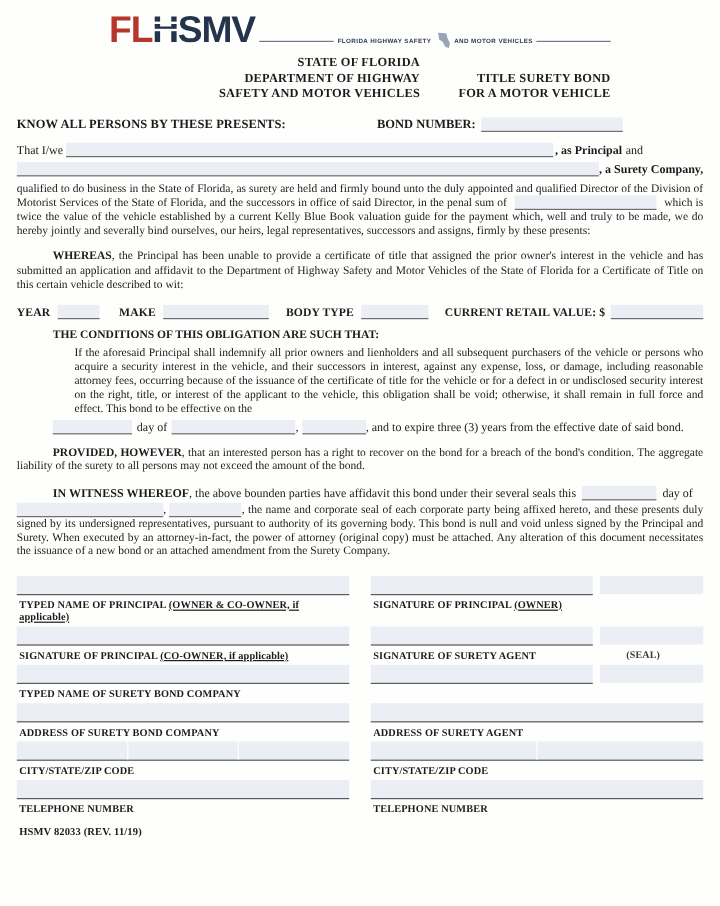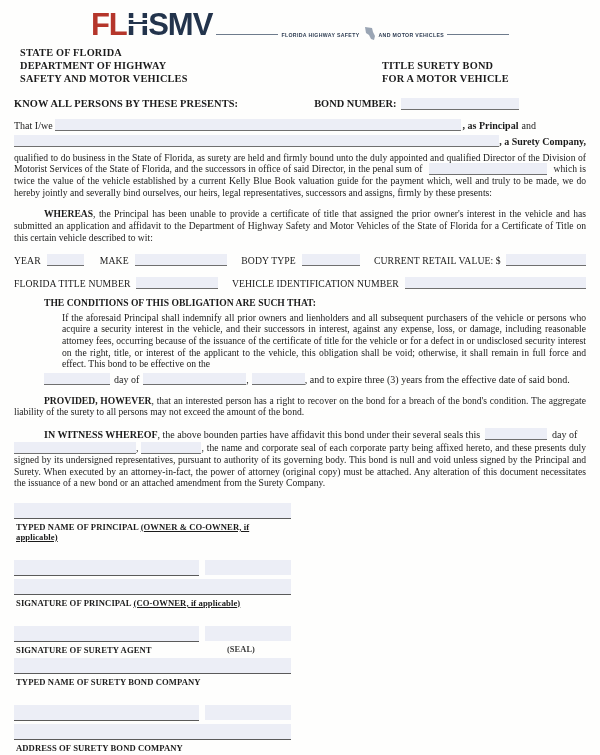--- a/index.html
+++ b/index.html
@@ -80,20 +80,21 @@
     width: 13px;
     height: 9px;
     position: relative;
   }
   .fl-shape svg { position: absolute; top: -3px; left: 0; }
 
   
   .header-row {
     display: flex;
     margin-top: 6px;
+    text-align: right;
   }
   .hdr-left, .hdr-right {
     font-family: "Liberation Serif", serif;
     font-weight: bold;
     font-size: 10.3px;
     line-height: 13.2px;
     letter-spacing: 0.2px;
   }
   .hdr-left { width: 330px; padding-left: 6px;}
   .hdr-right { padding-top: 13px; padding-left: 32px;}
@@ -102,21 +103,21 @@
   .body-wrap { margin-top: 12px; }
   .ln {
     font-size: 9.6px;
     line-height: 11.6px;
     text-align: justify;
   }
   .b { font-weight: bold; }
 
   .kap-row {
     display: flex;
-    align-items: center;
+    align-items: flex-end;
     margin-top: 2px;
   }
   .kap-title {
     font-weight: bold;
     font-size: 10.4px;
     letter-spacing: 0.1px;
   }
   .bond-lbl {
     font-weight: bold;
     font-size: 10.4px;
@@ -138,36 +139,35 @@
     font-size: 10px;
     margin-top: 7px;
   }
   .row-line .txt { white-space: nowrap; }
 
   
   .veh-row {
     display: flex;
     align-items: flex-end;
     font-size: 9.7px;
-    font-weight: normal;
+    font-weight: bold;
     letter-spacing: 0.1px;
     margin-top: 11px;
   }
   .veh-row .lbl { white-space: nowrap; }
 
   
   .sig-table {
     margin-top: 14px;
     width: 572px;
   }
   .sig-row {
     display: flex;
     gap: 18px;
     margin-bottom: 3px;
-    flex-direction: column;
   }
   .sig-cell {
     width: 277px;
     position: relative;
   }
   .sig-input {
     height: 15px;
     background: #eceef6;
     border-bottom: 1.6px solid #5a5a5a;
     display: flex;
@@ -281,26 +281,20 @@
       <span class="lbl">YEAR</span>
       <span class="fld" style="width:42px;margin:0 4px 0 6px;"></span>
       <span class="lbl" style="margin-left:12px;">MAKE</span>
       <span class="fld" style="width:105px;margin:0 4px 0 6px;"></span>
       <span class="lbl" style="margin-left:10px;">BODY TYPE</span>
       <span class="fld" style="width:66px;margin:0 4px 0 6px;"></span>
       <span class="lbl" style="margin-left:10px;">CURRENT RETAIL VALUE: $</span>
       <span class="fld" style="width:91px;margin-left:5px;"></span>
     </div>
 
-    <div class="veh-row">
-      <span class="lbl">FLORIDA TITLE NUMBER</span>
-      <span class="fld" style="width:85px;margin:0 4px 0 6px;"></span>
-      <span class="lbl" style="margin-left:10px;">VEHICLE IDENTIFICATION NUMBER</span>
-      <span class="fld" style="width:189px;margin-left:6px;"></span>
-    </div>
 
 
     <div class="ln b" style="margin-top:8px;padding-left:30px;">THE CONDITIONS OF THIS OBLIGATION ARE SUCH THAT:</div>
 
     <div class="ln" style="margin-top:3px;margin-left:48px;">
       <span>If the aforesaid Principal shall indemnify all prior owners and lienholders and all subsequent purchasers of the vehicle or persons who acquire a security interest in the vehicle, and their successors in interest, against any expense, loss, or damage, including reasonable attorney fees, occurring because of the issuance of the certificate of title for the vehicle or for a defect in or undisclosed security interest on the right, title, or interest of the applicant to the vehicle, this obligation shall be void; otherwise, it shall remain in full force and effect.  This bond to be effective on the</span>
     </div>
 
     <div class="row-line" style="margin-top:3px;">
       <span class="fld" style="width:66px;margin-left:30px;"></span>
@@ -337,20 +331,23 @@
           </div>
         <div class="sig-caption">
           <span><span>TYPED NAME OF PRINCIPAL</span> <span class="u">(OWNER &amp; CO-OWNER, if applicable)</span></span>
         </div>
       </div>
       <div class="sig-cell has-seal">
         <div class="sig-input">
             <span class="seg"></span>
           </div>
         <div class="seal-box"></div>
+        <div class="sig-caption">
+          <span><span>SIGNATURE OF PRINCIPAL</span> <span class="u">(OWNER)</span></span>
+        </div>
       </div>
     </div>
 
     <div class="sig-row">
       <div class="sig-cell">
         <div class="sig-input">
             <span class="seg"></span>
           </div>
         <div class="sig-caption">
           <span><span>SIGNATURE OF PRINCIPAL</span> <span class="u">(CO-OWNER, if applicable)</span></span>

